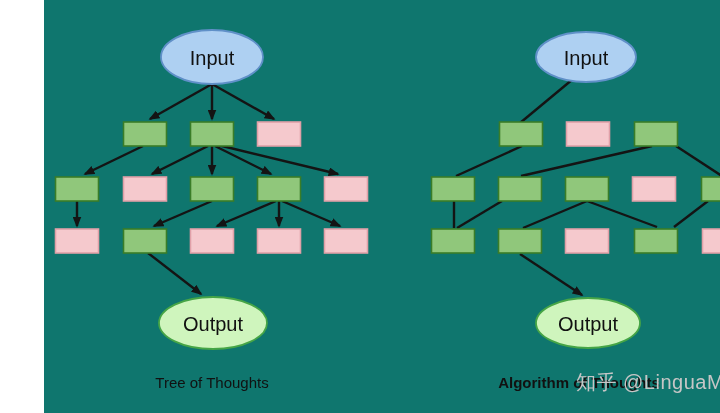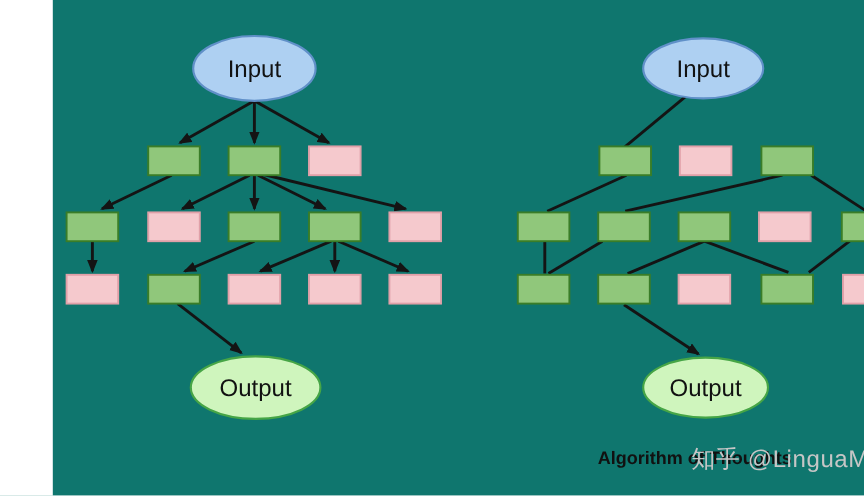--- a/index.html
+++ b/index.html
@@ -90,15 +90,16 @@
         <rect x="454.5" y="229" width="43" height="24" fill="#90c77b" stroke="#3a7d28" stroke-width="1.6"></rect>
         <rect x="521.5" y="229" width="43" height="24" fill="#f5c9cd" stroke="#e0a0a8" stroke-width="1.6"></rect>
         <rect x="590.5" y="229" width="43" height="24" fill="#90c77b" stroke="#3a7d28" stroke-width="1.6"></rect>
         <rect x="658.5" y="229" width="43" height="24" fill="#f5c9cd" stroke="#e0a0a8" stroke-width="1.6"></rect>
         <ellipse cx="542" cy="57" rx="50" ry="25" fill="#aed0f2" stroke="#6090c8" stroke-width="1.8"></ellipse>
         <text x="542" y="58" text-anchor="middle" dominant-baseline="central">Input</text>
         <ellipse cx="544" cy="323" rx="52" ry="25" fill="#cff5bd" stroke="#46a546" stroke-width="1.8"></ellipse>
         <text x="544" y="324" text-anchor="middle" dominant-baseline="central">Output</text>
       </g>
     </svg>
+  <div class="caption" id="cap-left">Tree of Thoughts</div>
   <div class="caption" id="cap-right">Algorithm of Thoughts</div>
   <div class="watermark">知乎 @LinguaMind</div>
 </div>
 
 </body></html>

